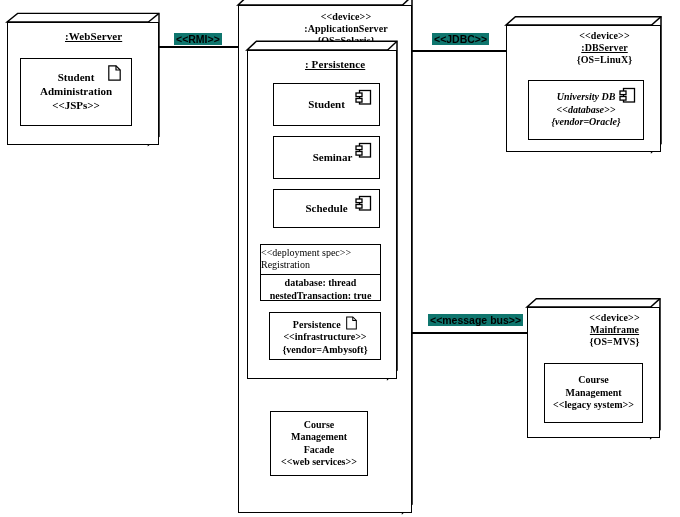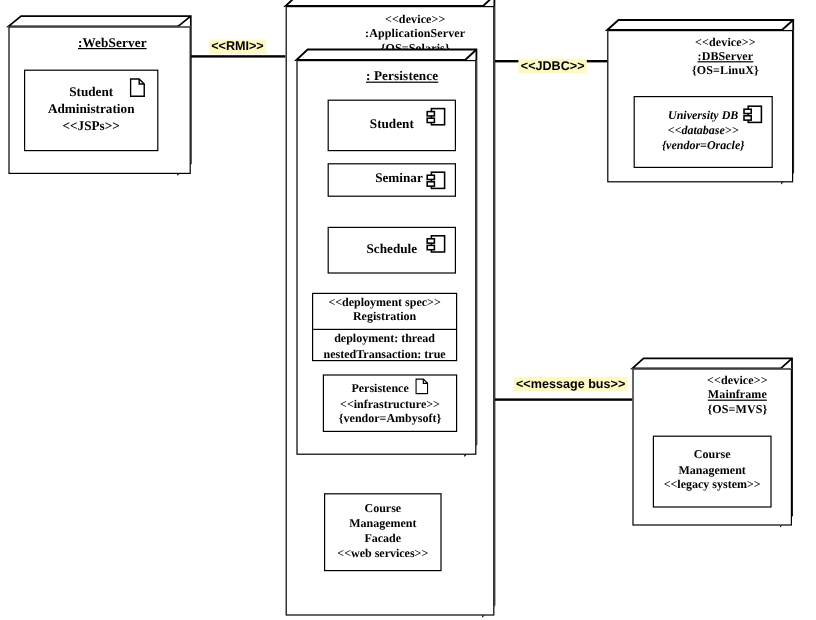--- a/index.html
+++ b/index.html
@@ -40,52 +40,52 @@
   .ctr .face{position:absolute;left:0;top:0;width:100%;height:100%;
     border:1.6px solid #000;background:#fff;box-sizing:border-box;z-index:2;}
   .ctr .depth{position:absolute;left:0;top:0;width:100%;height:100%;z-index:1;}
 
   
   .spec{
     position:absolute;border:1.6px solid #000;background:#fff;
     box-sizing:border-box;z-index:4;display:flex;flex-direction:column;
   }
   .spec .sec1{
-    border-bottom:1.6px solid #000;text-align:center;font-weight:bold;
+    border-bottom:1.6px solid #000;text-align:left;font-weight:normal;
     line-height:1.22;padding:2px 0 3px;
   }
   .spec .sec2{text-align:center;font-weight:bold;line-height:1.22;padding:2px 0 3px;}
 
   
   .conn{position:absolute;background:#000;z-index:1;}
   .conn-h{height:1.6px;}
   .conn-label{
     position:absolute;z-index:5;font-family:"Liberation Sans",sans-serif;
     font-size:10.5px;font-weight:bold;white-space:nowrap;color:#000;
-    background:#fef9c3;padding:0 2px;
+    background:#0f766e;padding:0 2px;
   }
 
   
   .icon-comp{position:absolute;z-index:6;}
   .icon-doc{position:absolute;z-index:6;}
   .icon-doc-inline{display:inline-block;vertical-align:-2px;margin-left:3px;}
 
   .t11{font-size:11px;}
   .t10{font-size:10px;}
 </style>
 </head>
 <body>
 
 <div id="canvas">
 
   <div class="conn conn-h" style="left:158px;top:46px;width:80px;"></div>
   <div class="conn-label" style="left:174px;top:33px;">&lt;&lt;RMI&gt;&gt;</div>
 
   <div class="conn conn-h" style="left:412px;top:50px;width:99px;"></div>
-  <div class="conn-label" style="left:432px;top:33px;margin-top:16px;">&lt;&lt;JDBC&gt;&gt;</div>
+  <div class="conn-label" style="left:432px;top:33px;">&lt;&lt;JDBC&gt;&gt;</div>
 
   <div class="conn conn-h" style="left:412px;top:332px;width:115px;"></div>
   <div class="conn-label" style="left:428px;top:314px;">&lt;&lt;message bus&gt;&gt;</div>
 
   <div class="node" style="left:7px;top:22px;width:152px;height:123px;">
     <svg class="depth" viewBox="0 0 172 143" preserveAspectRatio="none">
       <polygon points="0,0 12,-10 172,-10 172,133 160,143 160,0" fill="#ffffff" stroke="#000000" stroke-width="1.6"></polygon>
       <line x1="160" y1="0" x2="172" y2="-10" stroke="#000000" stroke-width="1.6"></line>
     </svg>
     <div class="face"></div>
@@ -128,21 +128,21 @@
 
       <div class="box t11" style="left:26px;top:33px;width:107px;height:43px;">
         <svg class="icon-comp" width="17" height="17" viewBox="0 0 17 17" style="right:7px;top:5px;">
           <rect x="4.5" y="1.5" width="11" height="13.5" fill="#ffffff" stroke="#000000" stroke-width="1.3"></rect>
           <rect x="1" y="4" width="6" height="3.6" fill="#ffffff" stroke="#000000" stroke-width="1.3"></rect>
           <rect x="1" y="9.5" width="6" height="3.6" fill="#ffffff" stroke="#000000" stroke-width="1.3"></rect>
         </svg>
         <span>Student</span>
       </div>
 
-      <div class="box t11" style="left:26px;top:86px;width:107px;height:28px;padding-left:12px;">
+      <div class="box t11" style="left:26px;top:86px;width:107px;height:43px;padding-left:12px;">
         <svg class="icon-comp" width="17" height="17" viewBox="0 0 17 17" style="right:7px;top:5px;">
           <rect x="4.5" y="1.5" width="11" height="13.5" fill="#ffffff" stroke="#000000" stroke-width="1.3"></rect>
           <rect x="1" y="4" width="6" height="3.6" fill="#ffffff" stroke="#000000" stroke-width="1.3"></rect>
           <rect x="1" y="9.5" width="6" height="3.6" fill="#ffffff" stroke="#000000" stroke-width="1.3"></rect>
         </svg>
         <span>Seminar</span>
       </div>
 
       <div class="box t11" style="left:26px;top:139px;width:107px;height:39px;">
         <svg class="icon-comp" width="17" height="17" viewBox="0 0 17 17" style="right:7px;top:5px;">
@@ -152,21 +152,21 @@
         </svg>
         <span>Schedule</span>
       </div>
 
       <div class="spec t10" style="left:13px;top:194px;width:121px;height:57px;">
         <div class="sec1">
           <div>&lt;&lt;deployment spec&gt;&gt;</div>
           <div>Registration</div>
         </div>
         <div class="sec2">
-          <div>deployment: thread</div>
+          <div>database: thread</div>
           <div>nestedTransaction: true</div>
         </div>
       </div>
 
       <div class="box t10" style="left:22px;top:262px;width:112px;height:48px;">
         <div>
           <span>Persistence</span>
           <svg class="icon-doc-inline" width="11" height="14" viewBox="0 0 13 16">
             <polygon points="0.8,0.8 8,0.8 12.2,5 12.2,15.2 0.8,15.2" fill="#ffffff" stroke="#000000" stroke-width="1.2"></polygon>
             <polyline points="8,0.8 8,5 12.2,5" fill="none" stroke="#000000" stroke-width="1.2"></polyline>

